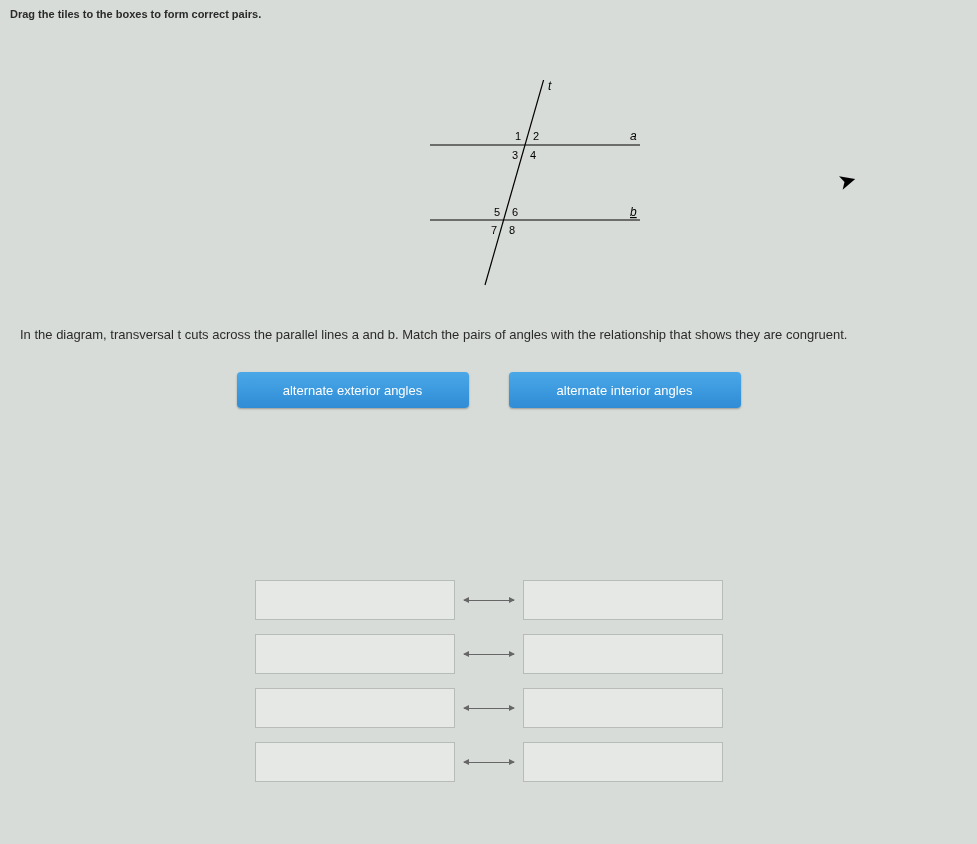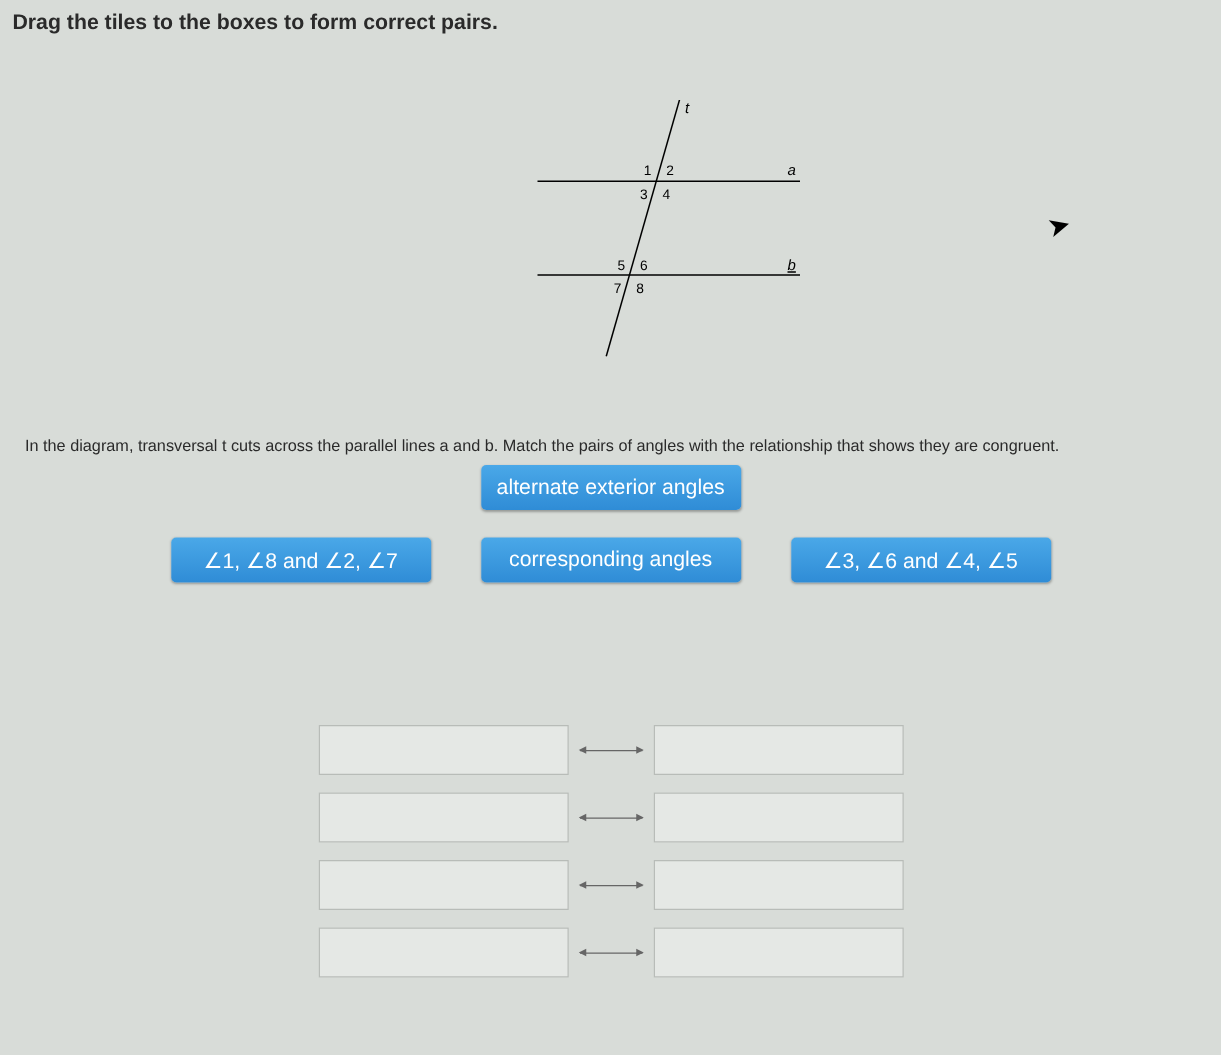--- a/index.html
+++ b/index.html
@@ -11,59 +11,58 @@
     font-size: 13px;
     color: #2a2a2a;
     position: relative;
     overflow: hidden;
   }
   .instruction {
     position: absolute;
     top: 8px;
     left: 10px;
     font-weight: bold;
-    font-size: 17px;
+    font-size: 11px;
   }
   .diagram-container {
     position: absolute;
     top: 80px;
     left: 420px;
     width: 260px;
     height: 210px;
   }
   .question {
     position: absolute;
     top: 327px;
     left: 20px;
     right: 20px;
     font-size: 13px;
-    margin-top: 22px;
   }
   .tiles-area {
     position: absolute;
     top: 372px;
     left: 0;
     width: 100%;
     display: flex;
     flex-direction: column;
     align-items: center;
     gap: 22px;
   }
   .tile-row {
     display: flex;
     gap: 40px;
     justify-content: center;
   }
   .tile {
-    width: 208px;
+    width: 232px;
     height: 36px;
     background: linear-gradient(to bottom, #4aa8e8, #2f8cd6);
     border-radius: 4px;
     color: #fff;
-    font-size: 17px;
+    font-size: 13px;
     display: flex;
     align-items: center;
     justify-content: center;
     cursor: grab;
     box-shadow: 0 1px 2px rgba(0,0,0,0.3);
     white-space: nowrap;
   }
   .dropzone-area {
     position: absolute;
     top: 580px;
@@ -142,25 +141,21 @@
   </svg>
 </div>
 
 <div class="cursor">➤</div>
 
 <div class="question">In the diagram, transversal t cuts across the parallel lines a and b. Match the pairs of angles with the relationship that shows they are congruent.</div>
 
 <div class="tiles-area">
   <div class="tile-row">
     <div class="tile">alternate exterior angles</div>
-  </div>
-  <div class="tile-row">
-    <div class="tile">∠1, ∠8 and ∠2, ∠7</div>
-    <div class="tile">corresponding angles</div>
-    <div class="tile">∠3, ∠6 and ∠4, ∠5</div>
+    <div class="tile">alternate interior angles</div>
   </div>
 </div>
 
 <div class="dropzone-area">
   <div class="drop-row">
     <div class="dropbox"></div>
     <div class="arrow-cell">
         <div class="arrow-line"></div>
       </div>
     <div class="dropbox"></div>

